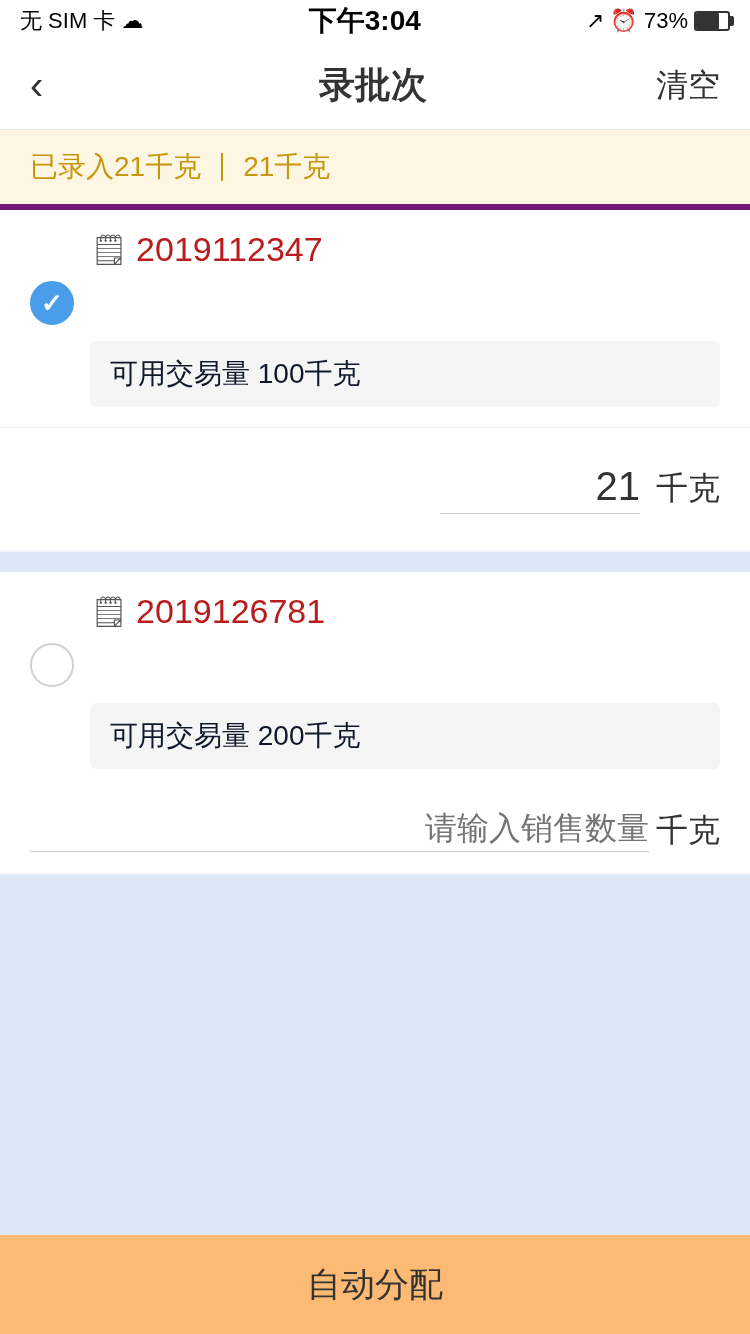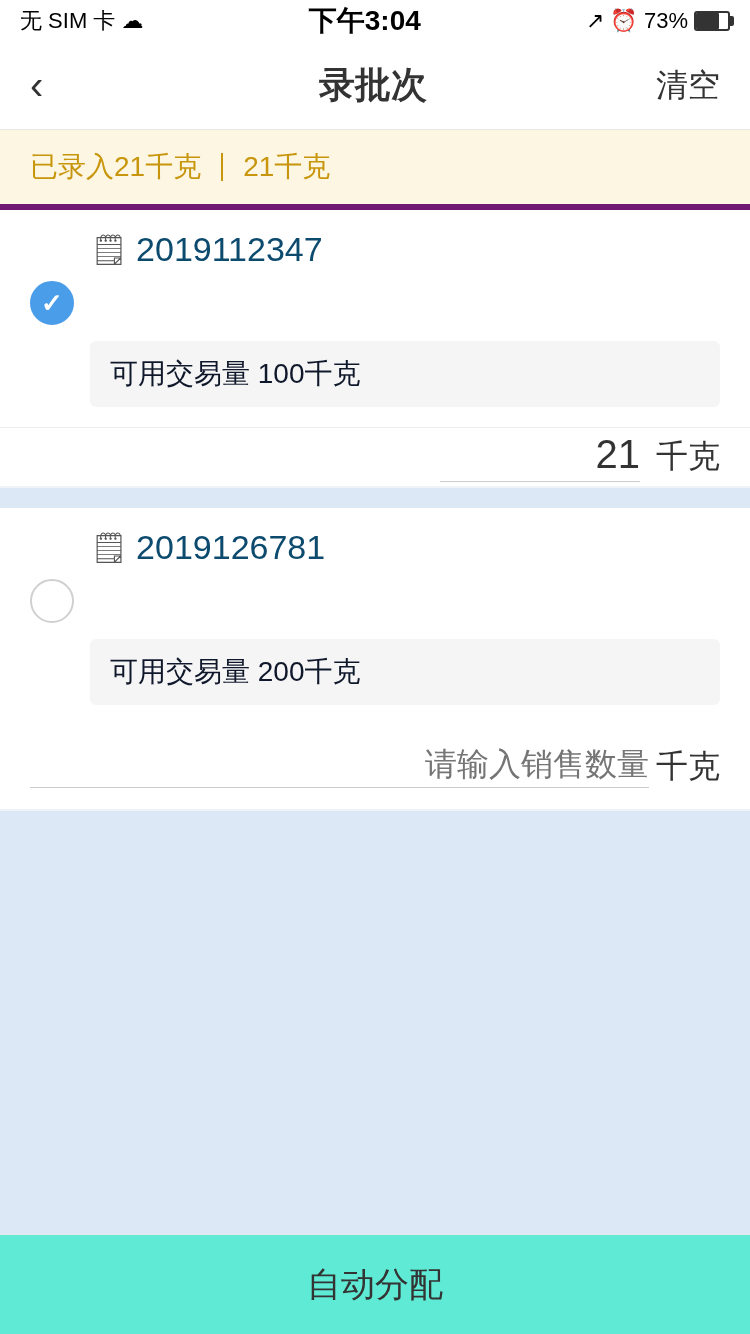--- a/index.html
+++ b/index.html
@@ -113,21 +113,21 @@
       gap: 8px;
       margin-bottom: 12px;
       padding-left: 60px;
     }
     .batch-icon {
       font-size: 30px;
       color: #555;
     }
     .batch-id {
       font-size: 34px;
-      color: #0c4a6e;
+      color: #b91c1c;
       font-weight: 500;
     }
     .batch-date-row {
       display: flex;
       align-items: center;
       gap: 16px;
       margin-bottom: 16px;
     }
     .radio-circle {
       width: 44px;
@@ -159,21 +159,21 @@
       background: #f5f5f5;
       border-radius: 6px;
       padding: 14px 20px;
       font-size: 28px;
       color: #0f172a;
     }
 
     
     .amount-row {
       background: #fff;
-      padding: 4px 30px;
+      padding: 36px 30px;
       display: flex;
       align-items: center;
       justify-content: flex-end;
       gap: 16px;
       border-top: 1px solid #eee;
     }
     .amount-value {
       font-size: 40px;
       color: #333;
       font-weight: 500;
@@ -246,21 +246,21 @@
     .bottom-bar {
       position: fixed;
       bottom: 0;
       left: 0;
       width: 750px;
       height: 100px;
       display: flex;
     }
     .btn-auto {
       flex: 1;
-      background: #5eead4;
+      background: #fdba74;
       border: none;
       font-size: 34px;
       color: #333;
       cursor: pointer;
       border-top: 1px solid #e8e8e8;
       display: flex;
       align-items: center;
       justify-content: center;
     }
     .btn-confirm {

